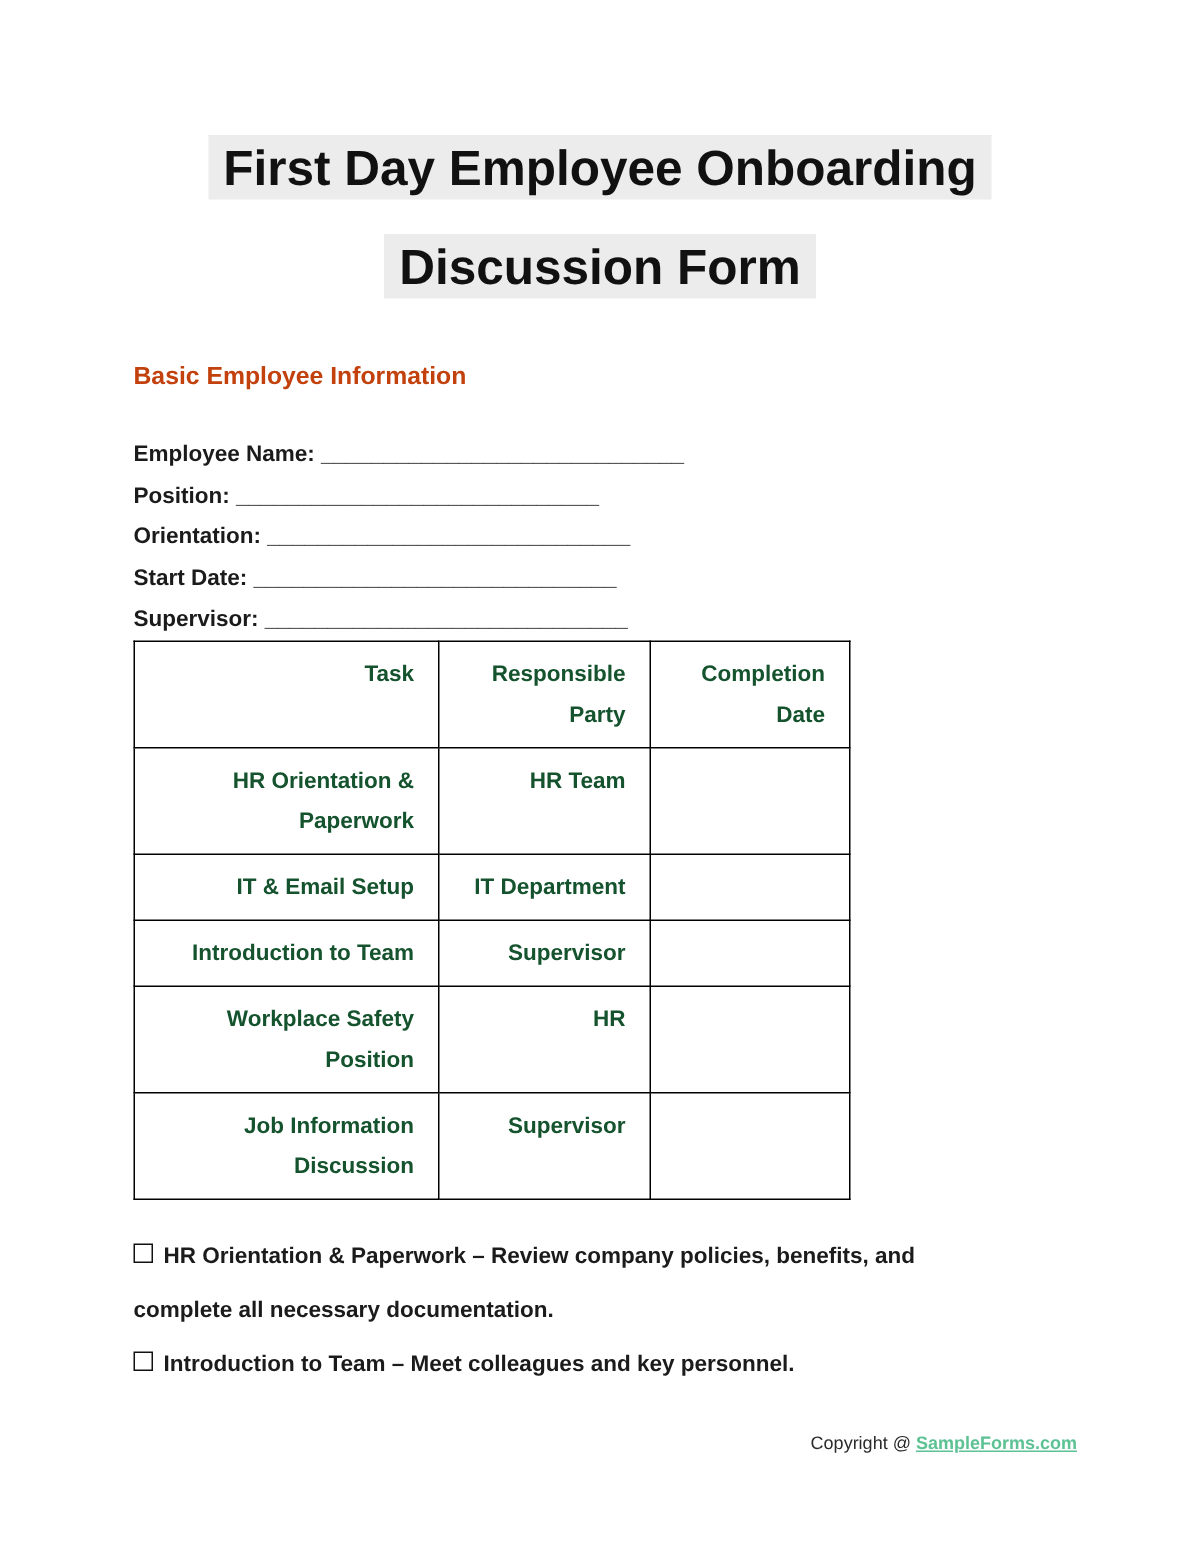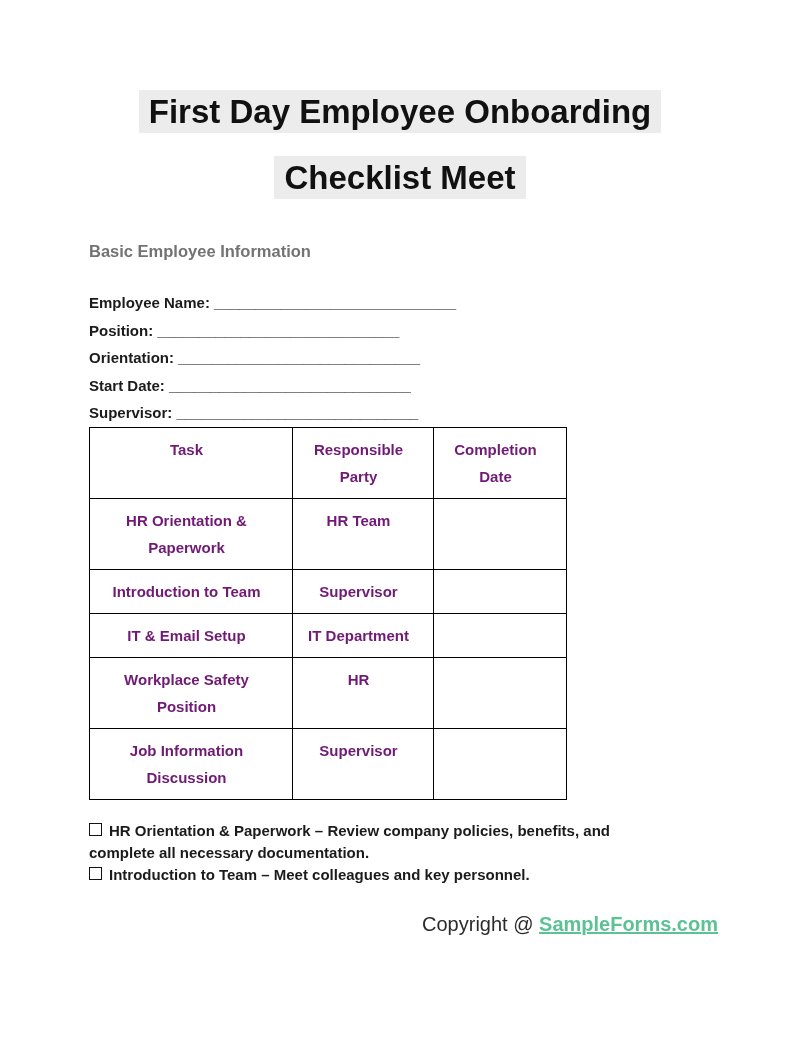--- a/index.html
+++ b/index.html
@@ -40,21 +40,21 @@
     padding: 0 10px;
     white-space: nowrap;
   }
 
   
   .section-heading {
     font-size: 16.5px;
     font-weight: bold;
     line-height: 18px;
     margin: 0;
-    color: #737373;
+    color: #c2410c;
   }
   .heading-basic { margin-bottom: 29px; }
   .heading-day1  { margin-top: 19px; margin-bottom: 11px; }
 
   
   .fields {
     font-size: 15px;
     font-weight: bold;
     line-height: 27.5px;
   }
@@ -66,69 +66,69 @@
     border-collapse: collapse;
     table-layout: fixed;
     width: 477px;
   }
   table.tasks col.c1 { width: 203px; }
   table.tasks col.c2 { width: 141px; }
   table.tasks col.c3 { width: 133px; }
   table.tasks th, table.tasks td {
     border: 1px solid #000000;
     vertical-align: top;
-    text-align: center;
+    text-align: right;
     font-size: 15px;
     font-weight: bold;
     line-height: 27px;
     padding: 8px 16px 8px 7px;
-    color: #701a75;
+    color: #14532d;
   }
 
   
   .checklist {
     margin-top: 20px;
     width: 580px;
     font-size: 15px;
     font-weight: bold;
-    line-height: 22px;
+    line-height: 36px;
   }
   .checklist p { margin: 0; }
   .checkbox {
     display: inline-block;
     width: 11px;
     height: 11px;
     border: 1.5px solid #111111;
     margin-right: 7px;
     vertical-align: 0px;
     background: #ffffff;
   }
 
   
   .footer {
     margin-top: 27px;
     text-align: right;
-    font-size: 20px;
+    font-size: 12px;
     color: #2b2b2b;
   }
   .footer a {
     color: #5cc294;
     font-weight: bold;
     text-decoration: underline;
     cursor: pointer;
   }
 </style>
 </head>
 <body>
 
 <div class="page">
 
   <h1 class="doc-title">
     <span class="title-line first"><span class="title-hl">First Day Employee Onboarding</span></span>
-    <span class="title-line"><span class="title-hl">Checklist Meet</span></span>
+    <span class="title-line"><span class="title-hl">Discussion Form</span></span>
   </h1>
 
   <h2 class="section-heading heading-basic">Basic Employee Information</h2>
 
   <div class="fields">
     <div class="field-row">
       <span>Employee Name:</span>
       <span class="field-line">_____________________________</span>
     </div>
     <div class="field-row">
@@ -163,27 +163,27 @@
         <th>Completion Date</th>
       </tr>
     </thead>
     <tbody>
       <tr>
         <td>HR Orientation &amp; Paperwork</td>
         <td>HR Team</td>
         <td></td>
       </tr>
       <tr>
+        <td>IT &amp; Email Setup</td>
+        <td>IT Department</td>
+        <td></td>
+      </tr>
+      <tr>
         <td>Introduction to Team</td>
         <td>Supervisor</td>
-        <td></td>
-      </tr>
-      <tr>
-        <td>IT &amp; Email Setup</td>
-        <td>IT Department</td>
         <td></td>
       </tr>
       <tr>
         <td>Workplace Safety Position</td>
         <td>HR</td>
         <td></td>
       </tr>
       <tr>
         <td>Job Information Discussion</td>
         <td>Supervisor</td>

